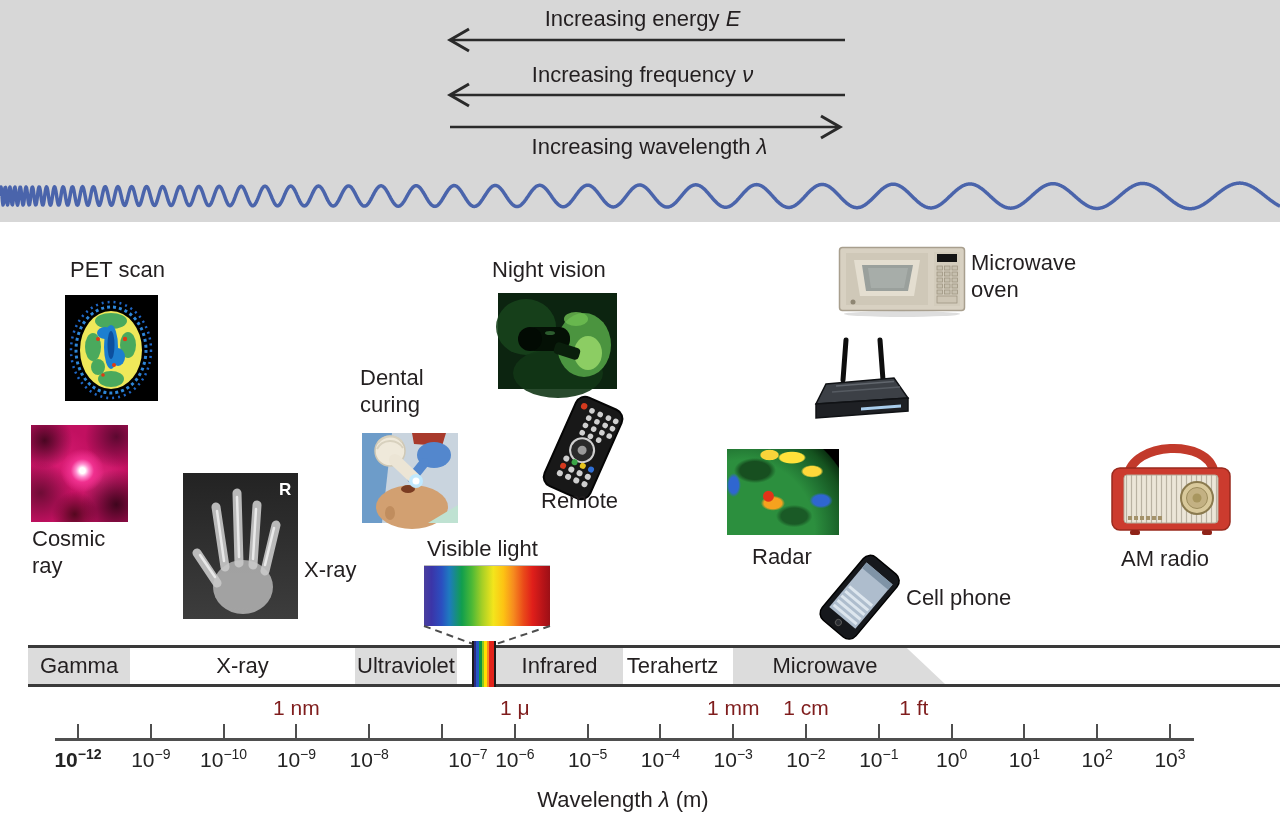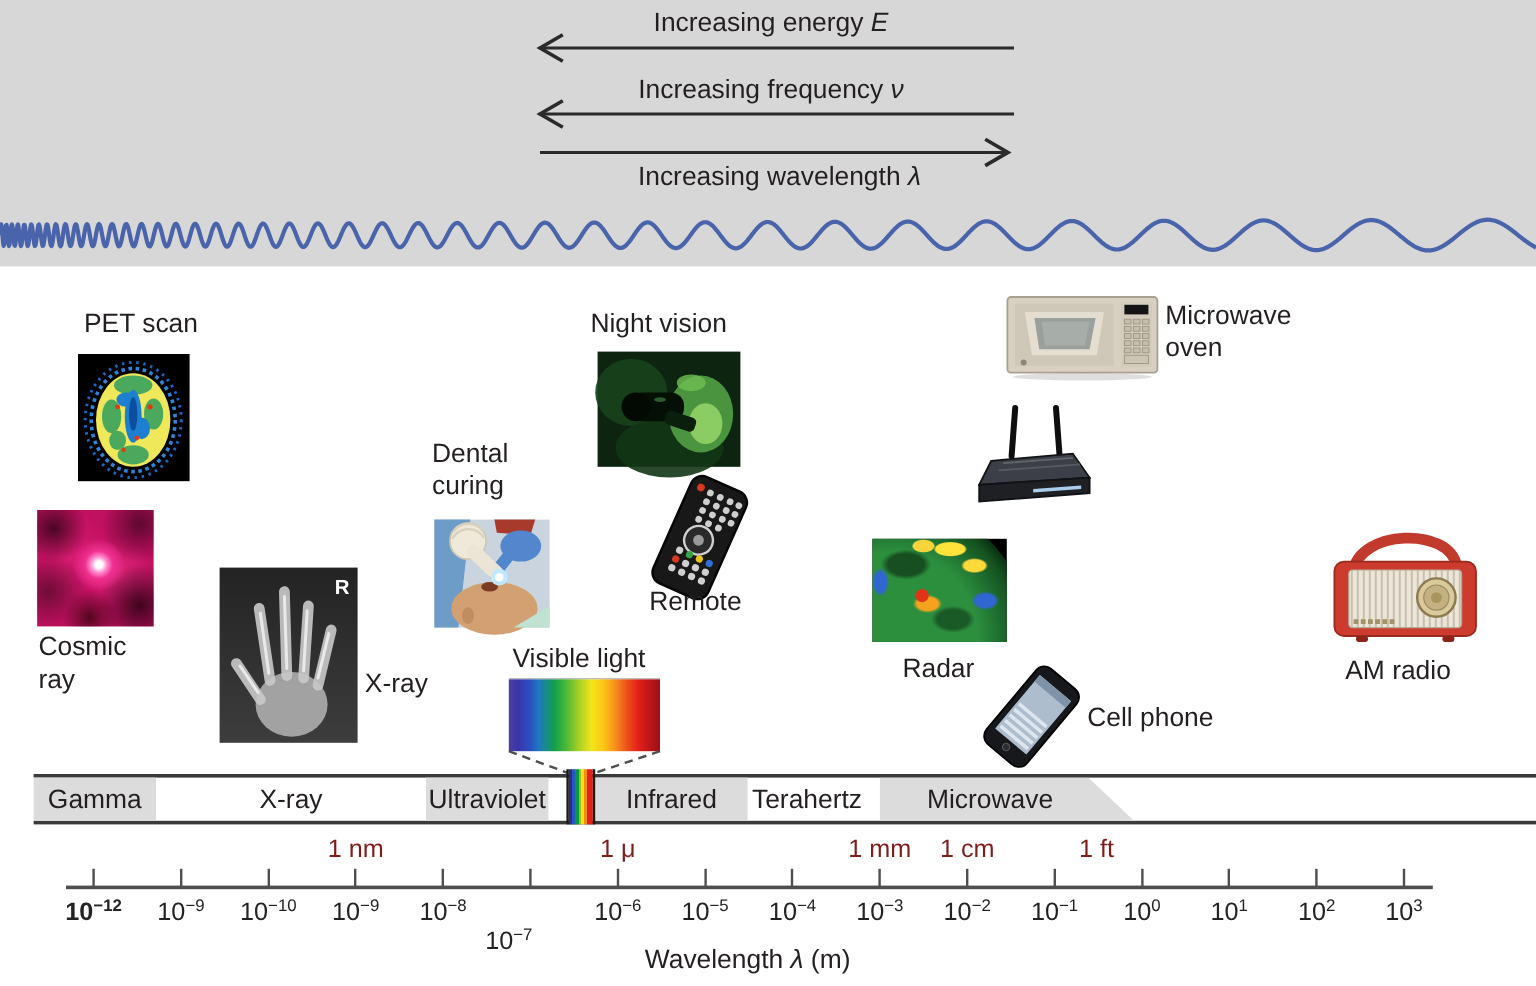--- a/index.html
+++ b/index.html
@@ -345,21 +345,21 @@
       <div class="tick-label" style="left: 78px; font-weight: bold;"><span>10</span><sup>−12</sup></div>
       <div class="tick" style="left: 149.8px;"></div>
       <div class="tick-label" style="left: 150.8px;"><span>10</span><sup>−9</sup></div>
       <div class="tick" style="left: 222.6px;"></div>
       <div class="tick-label" style="left: 223.6px;"><span>10</span><sup>−10</sup></div>
       <div class="tick" style="left: 295.4px;"></div>
       <div class="tick-label" style="left: 296.4px;"><span>10</span><sup>−9</sup></div>
       <div class="tick" style="left: 368.2px;"></div>
       <div class="tick-label" style="left: 369.2px;"><span>10</span><sup>−8</sup></div>
       <div class="tick" style="left: 441px;"></div>
-      <div class="tick-label" style="left: 424px; margin-top: 24px;"><span>10</span><sup>−7</sup></div>
+      <div class="tick-label" style="left: 468px;"><span>10</span><sup>−7</sup></div>
       <div class="tick" style="left: 513.8px;"></div>
       <div class="tick-label" style="left: 514.8px;"><span>10</span><sup>−6</sup></div>
       <div class="tick" style="left: 586.6px;"></div>
       <div class="tick-label" style="left: 587.6px;"><span>10</span><sup>−5</sup></div>
       <div class="tick" style="left: 659.4px;"></div>
       <div class="tick-label" style="left: 660.4px;"><span>10</span><sup>−4</sup></div>
       <div class="tick" style="left: 732.2px;"></div>
       <div class="tick-label" style="left: 733.2px;"><span>10</span><sup>−3</sup></div>
       <div class="tick" style="left: 805px;"></div>
       <div class="tick-label" style="left: 806px;"><span>10</span><sup>−2</sup></div>

